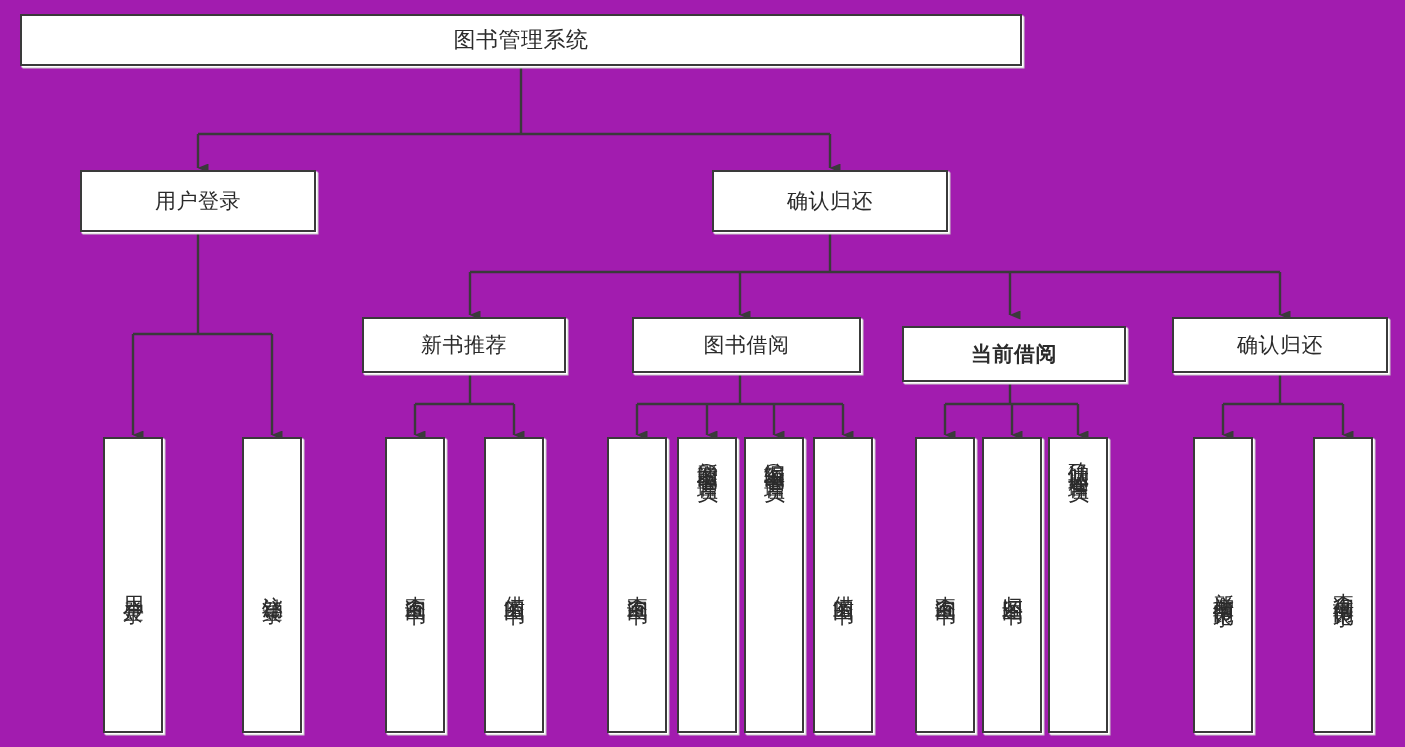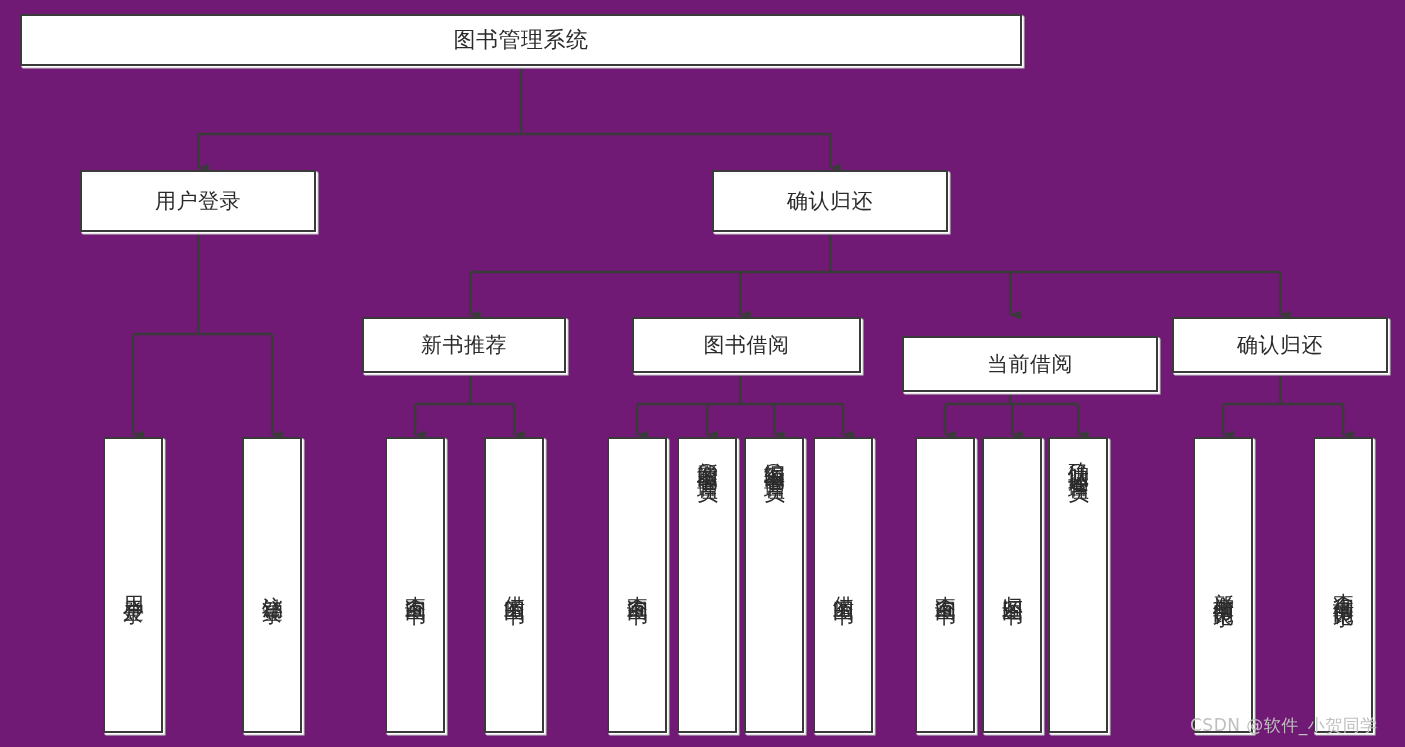--- a/index.html
+++ b/index.html
@@ -8,21 +8,21 @@
     padding: 0;
     background: #ffffff;
   }
   body {
     font-family: "DejaVu Sans", "Liberation Sans", sans-serif;
   }
   #canvas {
     position: relative;
     width: 1405px;
     height: 747px;
-    background: #701a75;
+    background: #a21caf;
     overflow: hidden;
   }
   #connectors {
     position: absolute;
     left: 0;
     top: 0;
     width: 1405px;
     height: 747px;
     pointer-events: none;
   }
@@ -136,21 +136,21 @@
       </div>
       <div class="node horiz" style="left: 712px; top: 170px; width: 236px; height: 62px;">
         <span class="node-label">确认归还</span>
       </div>
       <div class="node horiz" style="left: 362px; top: 317px; width: 204px; height: 56px;">
         <span class="node-label">新书推荐</span>
       </div>
       <div class="node horiz" style="left: 632px; top: 317px; width: 229px; height: 56px;">
         <span class="node-label">图书借阅</span>
       </div>
-      <div class="node horiz" style="left: 902px; top: 336px; width: 256px; height: 56px;">
+      <div class="node horiz" style="left: 902px; top: 326px; width: 224px; height: 56px; font-weight: bold;">
         <span class="node-label">当前借阅</span>
       </div>
       <div class="node horiz" style="left: 1172px; top: 317px; width: 216px; height: 56px;">
         <span class="node-label">确认归还</span>
       </div>
       <div class="node vert centered" style="left: 103px; top: 437px; width: 60px; height: 296px;">
         <span class="node-label">用户登录</span>
       </div>
       <div class="node vert centered" style="left: 242px; top: 437px; width: 60px; height: 296px;">
         <span class="node-label">注销登录</span>
@@ -183,15 +183,14 @@
         <span class="node-label">确认归还（管理员）</span>
       </div>
       <div class="node vert centered" style="left: 1193px; top: 437px; width: 60px; height: 296px;">
         <span class="node-label">新增借阅记录</span>
       </div>
       <div class="node vert centered" style="left: 1313px; top: 437px; width: 60px; height: 296px;">
         <span class="node-label">查询借阅记录</span>
       </div>
     </div>
 
-  <div class="watermark" style="left: 1190px; top: 714px;">CSDN @软件_小贺同学</div>
 
 </div>
 
 </body></html>

